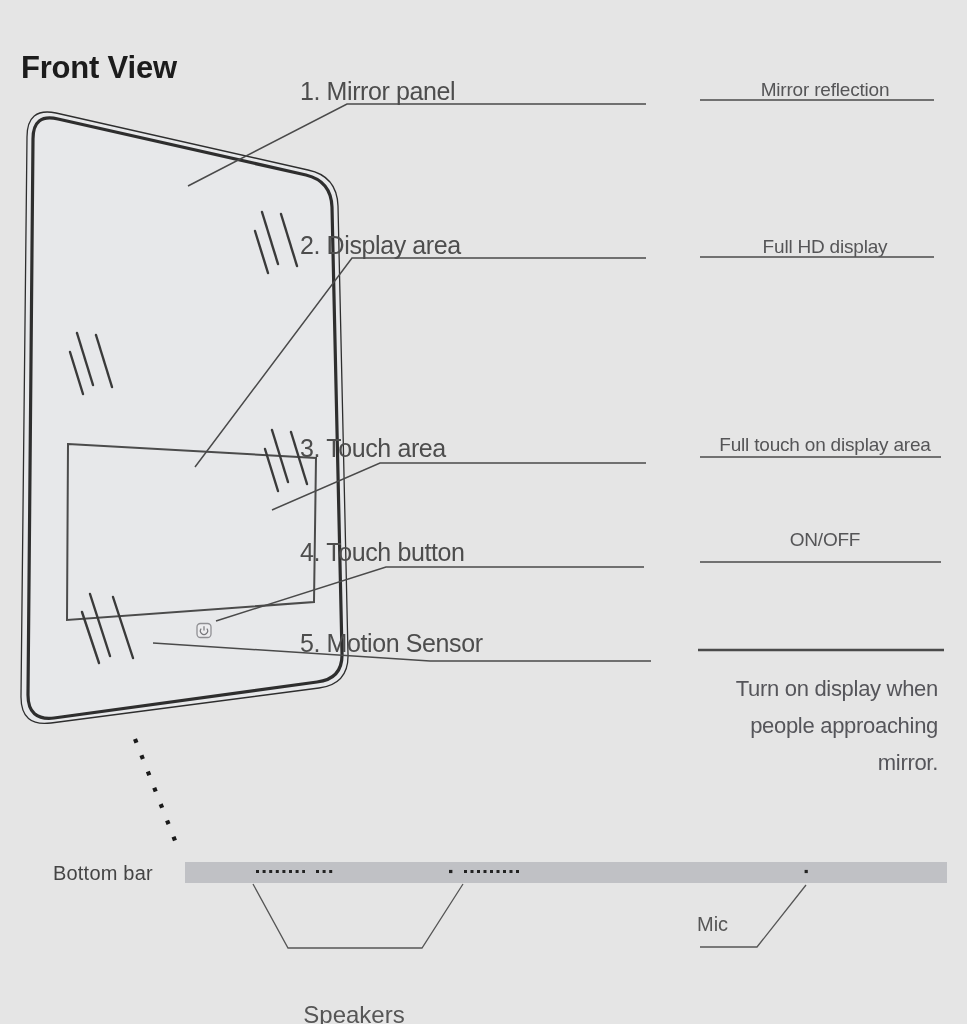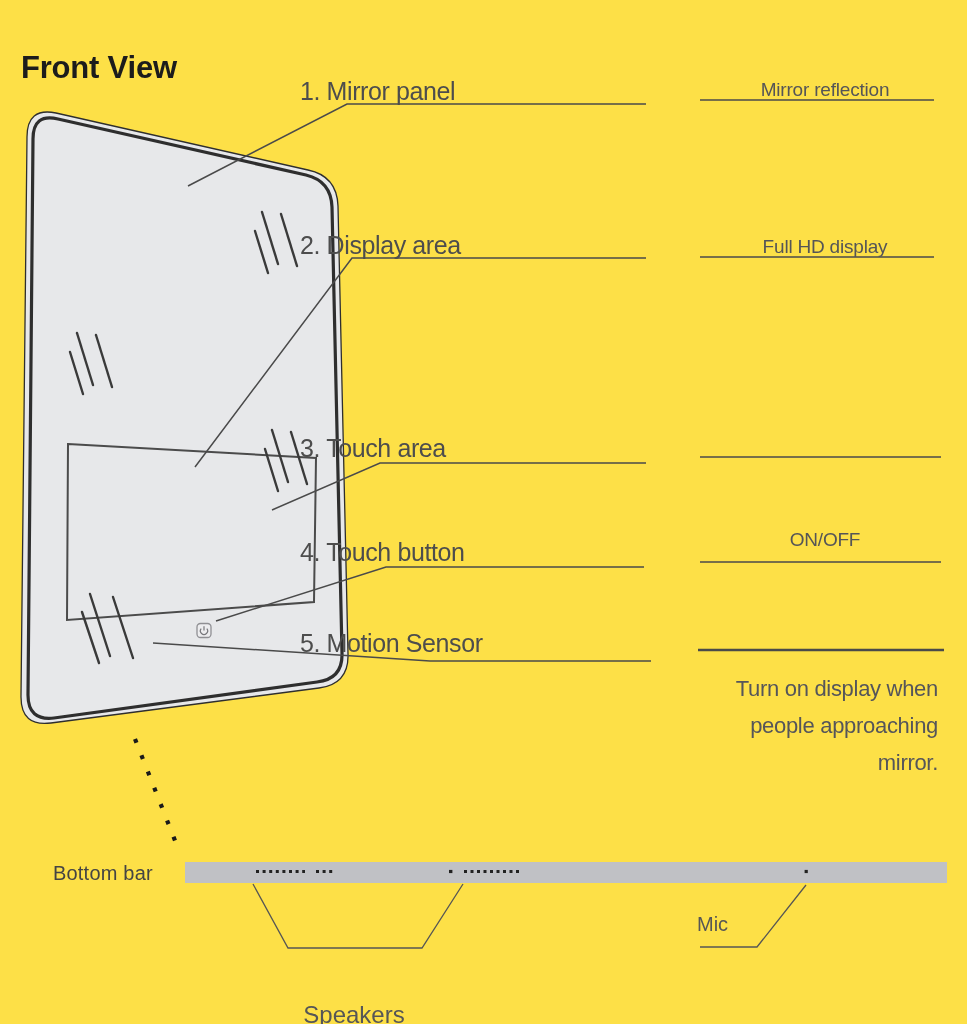--- a/index.html
+++ b/index.html
@@ -1,17 +1,17 @@
 <!DOCTYPE html>
 <html><head>
 <meta charset="utf-8">
 <style>
   html,body{margin:0;padding:0;background:#fff;}
   .canvas{
-    position:relative;width:967px;height:1024px;background:#fde047;
+    position:relative;width:967px;height:1024px;background:#e5e5e5;
     font-family:"Liberation Sans",sans-serif;overflow:hidden;
   }
   .canvas svg{position:absolute;left:0;top:0;}
   .abs{position:absolute;}
   .page-title{
     left:21px;top:50px;font-size:31px;line-height:36px;font-weight:700;
     color:#1c1c1c;letter-spacing:-0.2px;
   }
   .callout-label{
     left:300px;width:346px;
@@ -113,20 +113,21 @@
   <div class="abs page-title">Front View</div>
 
   <div class="abs callout-label" style="top:76px">1. Mirror panel</div>
   <div class="abs callout-label" style="top:230px">2. Display area</div>
   <div class="abs callout-label" style="top:433px">3. Touch area</div>
   <div class="abs callout-label" style="top:537px">4. Touch button</div>
   <div class="abs callout-label" style="top:628px">5. Motion Sensor</div>
 
   <div class="abs callout-value" style="top:78px">Mirror reflection</div>
   <div class="abs callout-value" style="top:235px">Full HD display</div>
+  <div class="abs callout-value" style="top:433px">Full touch on display area</div>
   <div class="abs callout-value" style="top:528px">ON/OFF</div>
   <div class="abs callout-value" style="top:626px"></div>
 
   <div class="abs note">Turn on display when people approaching mirror.</div>
 
   <div class="abs bar-label">Bottom bar</div>
   <div class="abs speakers-label">Speakers</div>
   <div class="abs mic-label">Mic</div>
 </div>
 

